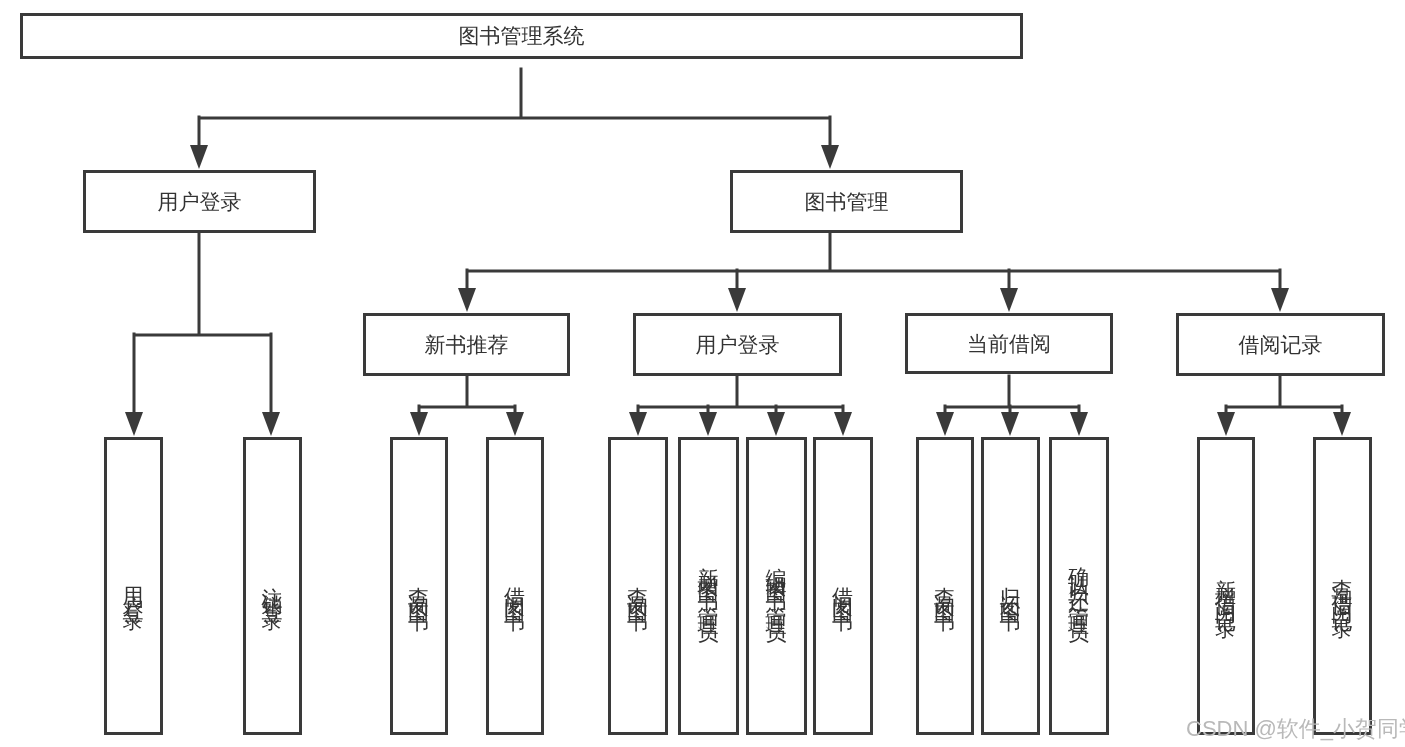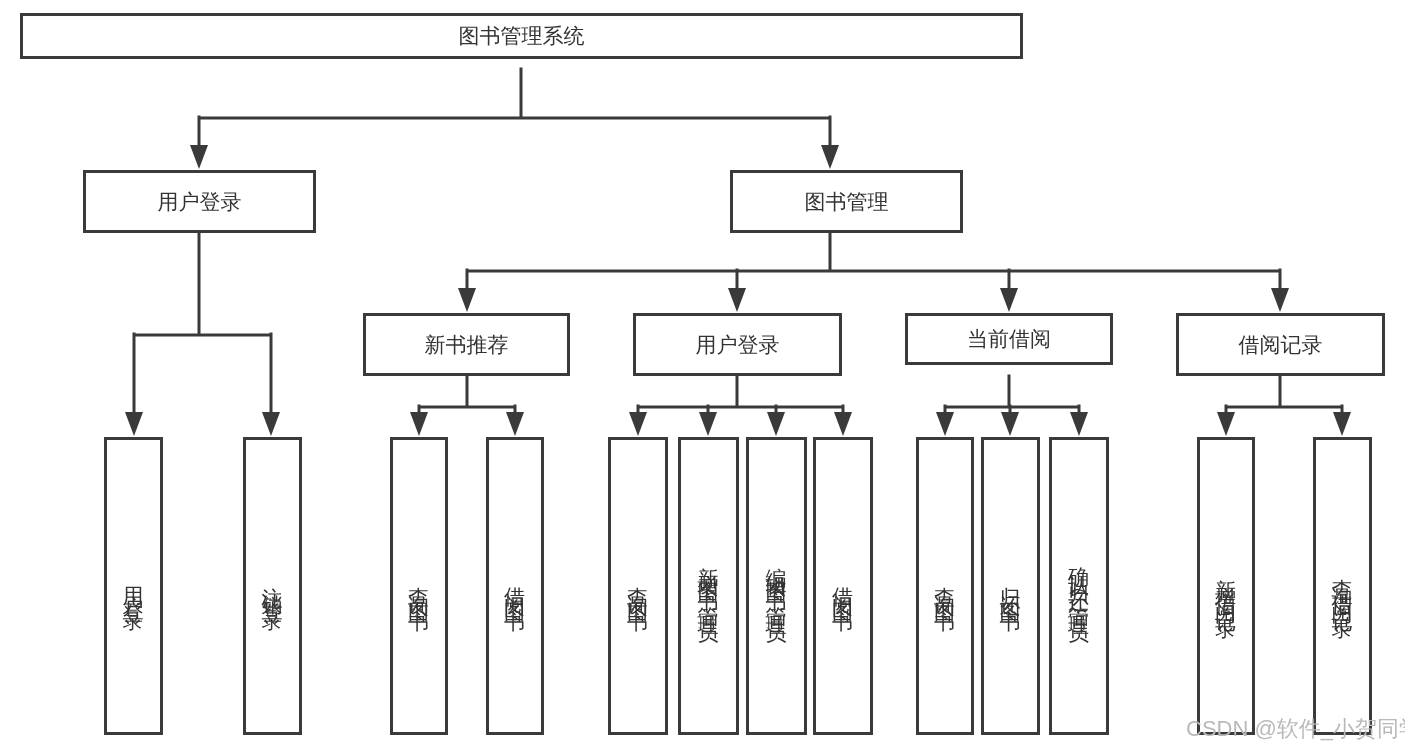--- a/index.html
+++ b/index.html
@@ -67,21 +67,21 @@
   <div class="node" style="left:713px;top:170px;width:233px;height:63px;margin-left:17px;">
     <span>图书管理</span>
   </div>
 
   <div class="node" style="left:363px;top:313px;width:207px;height:63px;">
     <span>新书推荐</span>
   </div>
   <div class="node" style="left:633px;top:313px;width:209px;height:63px;">
     <span>用户登录</span>
   </div>
-  <div class="node" style="left:905px;top:313px;width:208px;height:52px;text-align:center;">
+  <div class="node" style="left:905px;top:313px;width:208px;height:61px;text-align:center;">
     <span>当前借阅</span>
   </div>
   <div class="node" style="left:1176px;top:313px;width:209px;height:63px;">
     <span>借阅记录</span>
   </div>
 
   <div class="vbox" style="left:104px;top:437px;width:59px;height:298px;">
     <span class="vtext">用户登录</span>
   </div>
   <div class="vbox" style="left:243px;top:437px;width:59px;height:298px;">

